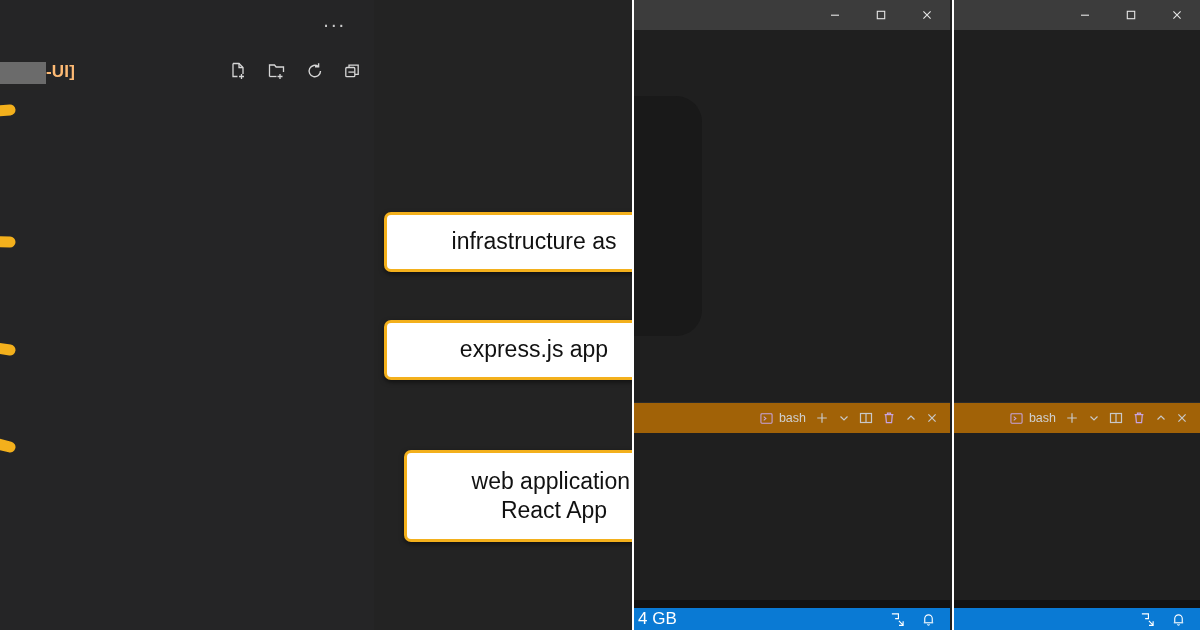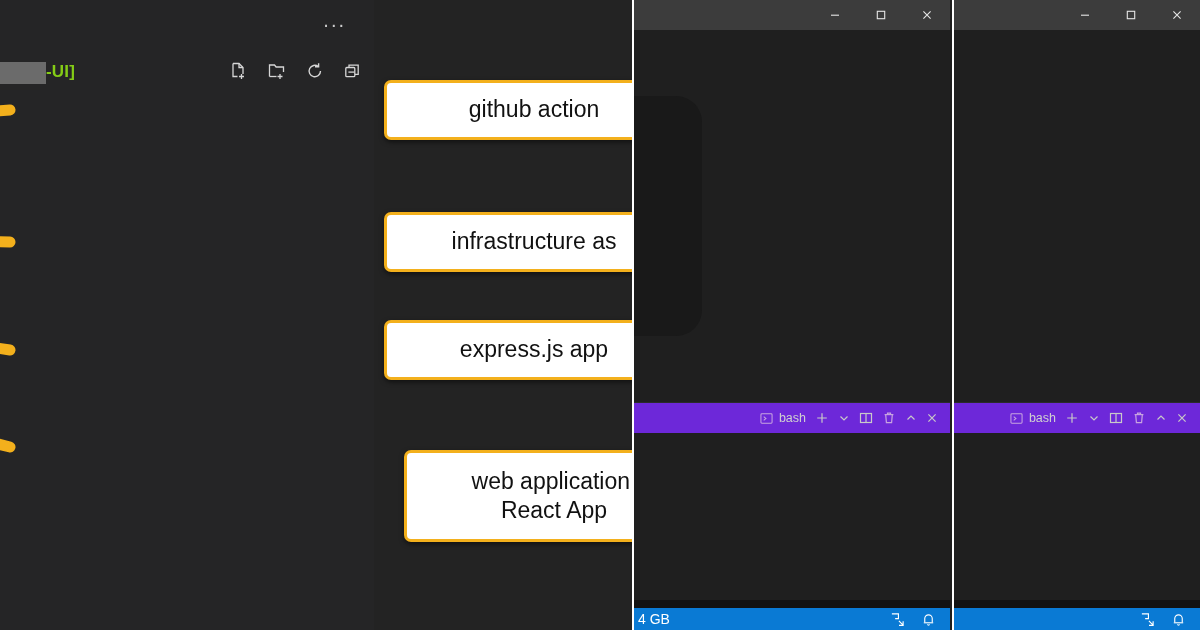--- a/index.html
+++ b/index.html
@@ -23,21 +23,21 @@
   .explorer-ellipsis {
     position: absolute; right: 28px; top: 14px;
     color: #cccccc; font-size: 20px; line-height: 12px; letter-spacing: 2px;
     user-select: none;
   }
   .explorer-header {
     position: absolute; left: 0; top: 60px; width: 374px; height: 30px;
   }
   .explorer-title {
     position: absolute; left: 0; top: 2px;
-    color: #84cc16; font-size: 17px; font-weight: 700; letter-spacing: .2px;
+    color: #fdba74; font-size: 17px; font-weight: 700; letter-spacing: .2px;
     white-space: nowrap;
     text-align: center;
   }
   .redaction {
     position: absolute; left: 0; top: 2px;
     width: 46px; height: 22px; background: #6b6b6b;
   }
   .explorer-actions {
     position: absolute; right: 8px; top: -2px;
     display: flex; align-items: center; gap: 12px;
@@ -91,37 +91,37 @@
   .editor-area {
     position: relative; height: 372px; background: #1f1f1f; overflow: hidden;
   }
   .ghost-shape {
     position: absolute; left: -12px; top: 66px; width: 80px; height: 240px;
     background: #191919; border-radius: 0 26px 26px 0;
   }
   .panel-divider { height: 1px; background: #2b2b2b; }
 
   .term-toolbar {
-    position: relative; height: 30px; background: #6d28d9;
+    position: relative; height: 30px; background: #a16207;
     display: flex; align-items: center; justify-content: flex-end;
     gap: 9px; padding-right: 12px;
   }
   .term-tab {
     display: flex; align-items: center; gap: 6px;
     color: #cccccc; font-size: 12px;
   }
   .term-tab .lbl { color: #d0d0d0; font-size: 12.5px; }
   .tbtn { display: flex; align-items: center; justify-content: center; color: #c9c9c9; }
   .tbtn svg { display: block; }
   .term-body { background: #1f1f1f; height: 186px; }
 
   .statusbar {
     position: absolute; left: 0; bottom: 0; width: 100%; height: 22px;
     background: #0a7ad4; display: flex; align-items: center;
-    color: #ffffff; font-size: 14px;
+    color: #ffffff; font-size: 17px;
   }
   .sb-left { padding-left: 4px; white-space: nowrap; }
   .sb-right { margin-left: auto; display: flex; align-items: center; gap: 16px; padding-right: 14px; }
   .sb-right svg { display: block; }
   .statusbar-top-gap { position:absolute; left:0; bottom:22px; width:100%; height:8px; background:#121212; }
 </style>
 </head>
 <body>
 
 <div id="root">
@@ -172,21 +172,20 @@
       <g stroke="#f3b01c" stroke-width="11" stroke-linecap="round" fill="none">
         <line x1="-20" y1="140" x2="384" y2="110"></line>
         <line x1="-20" y1="231" x2="384" y2="242"></line>
         <line x1="-20" y1="291" x2="384" y2="350"></line>
         <line x1="-20" y1="347" x2="384" y2="447"></line>
       </g>
     </svg>
 
     <div class="graph"></div>
 
-    <div class="node n1">github action</div>
     <div class="node n3">express.js app</div>
     <div class="node n2">infrastructure as</div>
     <div class="node n4">web application,
 React App</div>
   </div>
 
   <div class="win-mid">
     <div class="titlebar">
       <div class="wctl">
         <svg width="12" height="12" viewBox="0 0 12 12" stroke="#e6e6e6" stroke-width="1.1">

